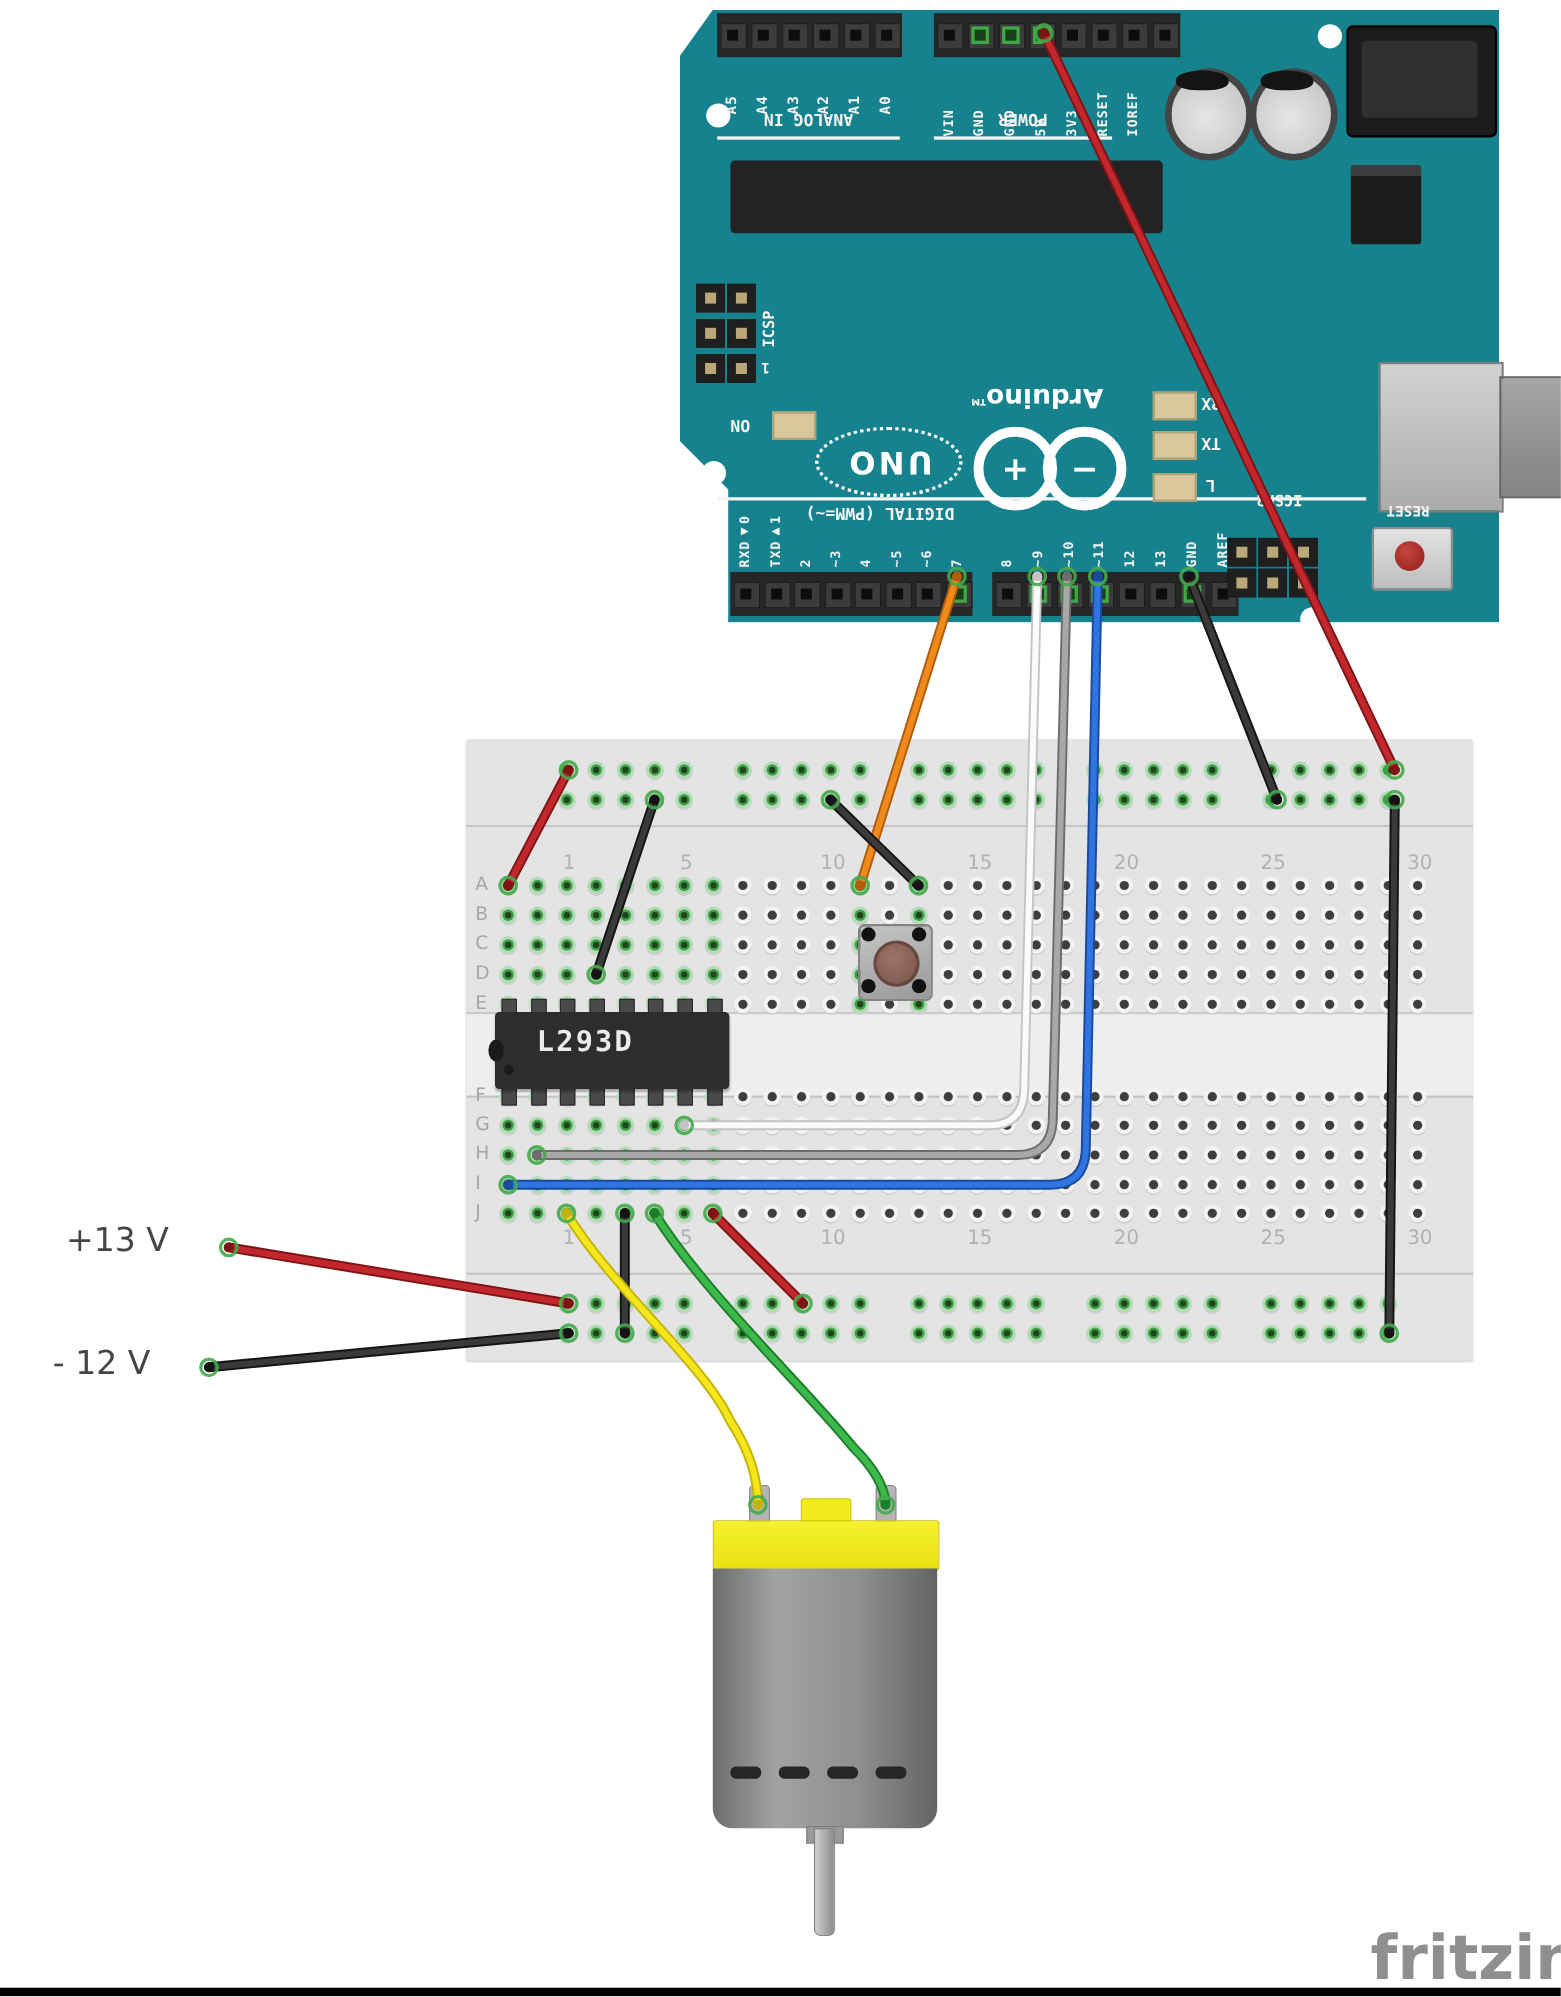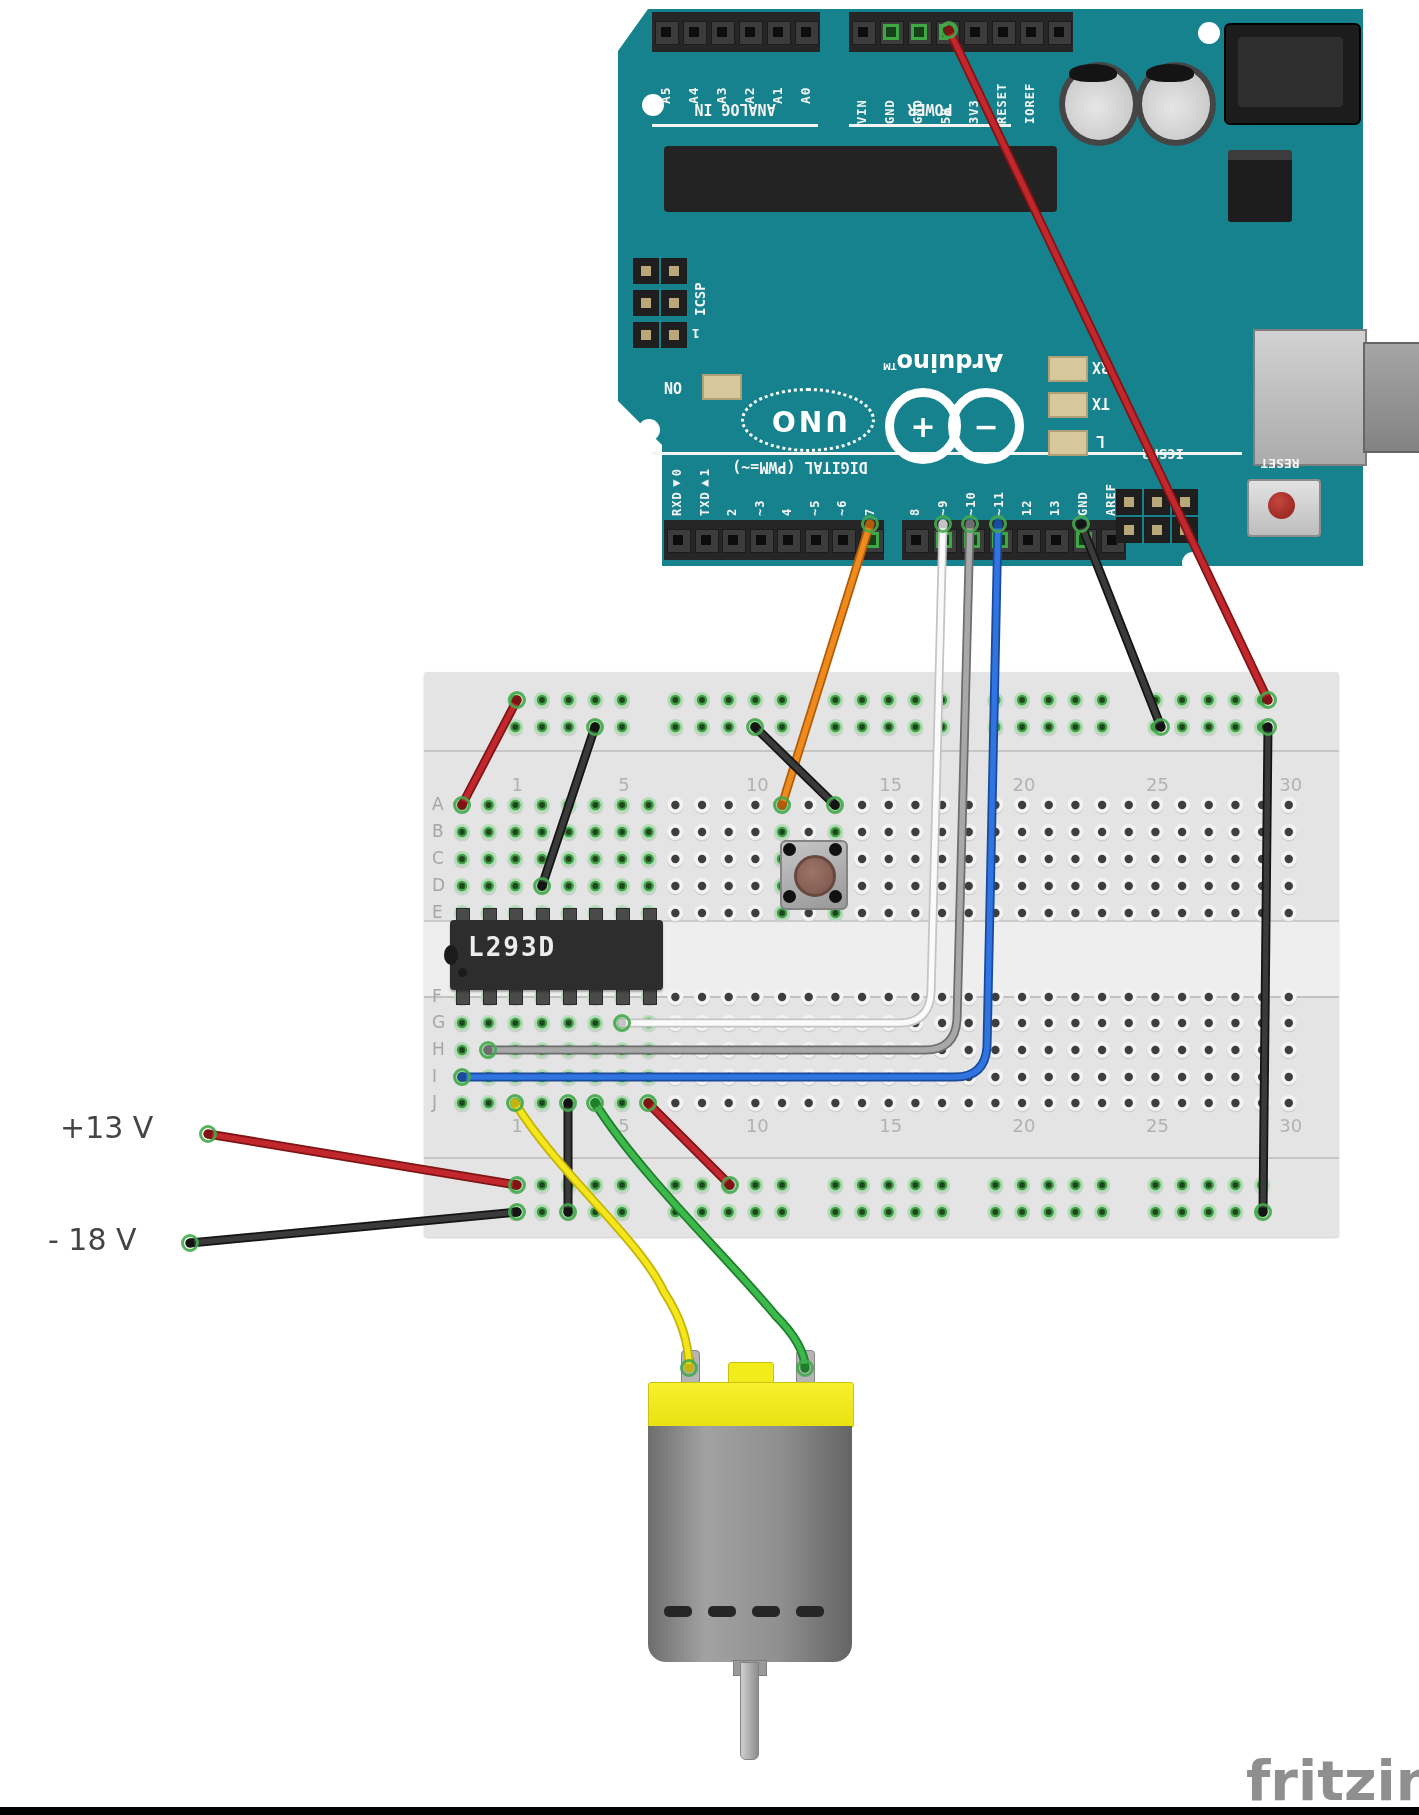--- a/index.html
+++ b/index.html
@@ -1955,21 +1955,21 @@
       <div class="az" style="left: 589.35px; top: 908px; width: 12px; height: 18px; background: rgb(74, 74, 74); border: 1px solid rgb(42, 42, 42);"></div>
       <div class="az" style="left: 589.35px; top: 985px; width: 12px; height: 18px; background: rgb(74, 74, 74); border: 1px solid rgb(42, 42, 42);"></div>
       <div class="az" style="left: 616.02px; top: 908px; width: 12px; height: 18px; background: rgb(74, 74, 74); border: 1px solid rgb(42, 42, 42);"></div>
       <div class="az" style="left: 616.02px; top: 985px; width: 12px; height: 18px; background: rgb(74, 74, 74); border: 1px solid rgb(42, 42, 42);"></div>
       <div class="az" style="left: 642.69px; top: 908px; width: 12px; height: 18px; background: rgb(74, 74, 74); border: 1px solid rgb(42, 42, 42);"></div>
       <div class="az" style="left: 642.69px; top: 985px; width: 12px; height: 18px; background: rgb(74, 74, 74); border: 1px solid rgb(42, 42, 42);"></div>
     </div>
   <div class="az chipbody" style="left:450px;top:920px;width:213px;height:70px"></div>
   <div class="az" style="left:444px;top:945px;width:14px;height:20px;border-radius:50%;background:#1b1b1b"></div>
   <div class="az" style="left:458px;top:968px;width:9px;height:9px;border-radius:50%;background:#1b1b1b"></div>
-  <div class="az chiplbl" style="left:468px;top:932px">L293D</div>
+  <div class="az chiplbl" style="left:488px;top:932px">L293D</div>
 
   <div class="az" style="left:780px;top:840px;width:15px;height:15px;border-radius:50%;background:#0c0c0c"></div>
   <div class="az" style="left:828px;top:840px;width:15px;height:15px;border-radius:50%;background:#0c0c0c"></div>
   <div class="az" style="left:780px;top:890px;width:15px;height:15px;border-radius:50%;background:#0c0c0c"></div>
   <div class="az" style="left:828px;top:890px;width:15px;height:15px;border-radius:50%;background:#0c0c0c"></div>
   <div class="az" style="left:780px;top:840px;width:64px;height:66px;background:linear-gradient(160deg,#c6c6c6,#989898);border:2px solid #848484;border-radius:6px"></div>
   <div class="az" style="left:783px;top:843px;width:13px;height:13px;border-radius:50%;background:#111"></div>
   <div class="az" style="left:829px;top:843px;width:13px;height:13px;border-radius:50%;background:#111"></div>
   <div class="az" style="left:783px;top:890px;width:13px;height:13px;border-radius:50%;background:#111"></div>
   <div class="az" style="left:829px;top:890px;width:13px;height:13px;border-radius:50%;background:#111"></div>
@@ -1984,21 +1984,21 @@
   <div class="az" style="left:648px;top:1426px;width:204px;height:236px;border-radius:0 0 18px 18px;
               background:linear-gradient(90deg,#6d6d6d,#a2a2a2 28%,#8f8f8f 65%,#646464)"></div>
   <div class="az" style="left:664px;top:1606px;width:28px;height:11px;background:#262626;border-radius:5px"></div>
   <div class="az" style="left:708px;top:1606px;width:28px;height:11px;background:#262626;border-radius:5px"></div>
   <div class="az" style="left:752px;top:1606px;width:28px;height:11px;background:#262626;border-radius:5px"></div>
   <div class="az" style="left:796px;top:1606px;width:28px;height:11px;background:#262626;border-radius:5px"></div>
   <div class="az" style="left:733px;top:1660px;width:32px;height:14px;background:#9a9a9a;border:1px solid #7d7d7d"></div>
   <div class="az" style="left:740px;top:1662px;width:17px;height:96px;background:linear-gradient(90deg,#cfcfcf,#8d8d8d);border:1px solid #828282;border-radius:0 0 6px 6px"></div>
 
   <div class="az pwr-label" style="left:60px;top:1110px">+13 V</div>
-  <div class="az pwr-label" style="left:48px;top:1222px">- 18 V</div>
+  <div class="az pwr-label" style="left:48px;top:1222px">- 12 V</div>
 
   <svg id="wires-svg" class="az" style="left:0;top:0" width="1419" height="1815">
       <g>
         <path d="M949,30 L1268,700" fill="none" stroke="#7f1414" stroke-width="9" stroke-linecap="round" stroke-linejoin="round"></path>
         <path d="M949,30 L1268,700" fill="none" stroke="#c1272d" stroke-width="5.5" stroke-linecap="round" stroke-linejoin="round"></path>
         <circle cx="949" cy="30" r="4.5" fill="#7f1414"></circle>
         <circle cx="949" cy="30" r="7.5" fill="none" stroke="#44aa4c" stroke-width="3" opacity="0.9"></circle>
         <circle cx="1268" cy="700" r="4.5" fill="#7f1414"></circle>
         <circle cx="1268" cy="700" r="7.5" fill="none" stroke="#44aa4c" stroke-width="3" opacity="0.9"></circle>
       </g>

